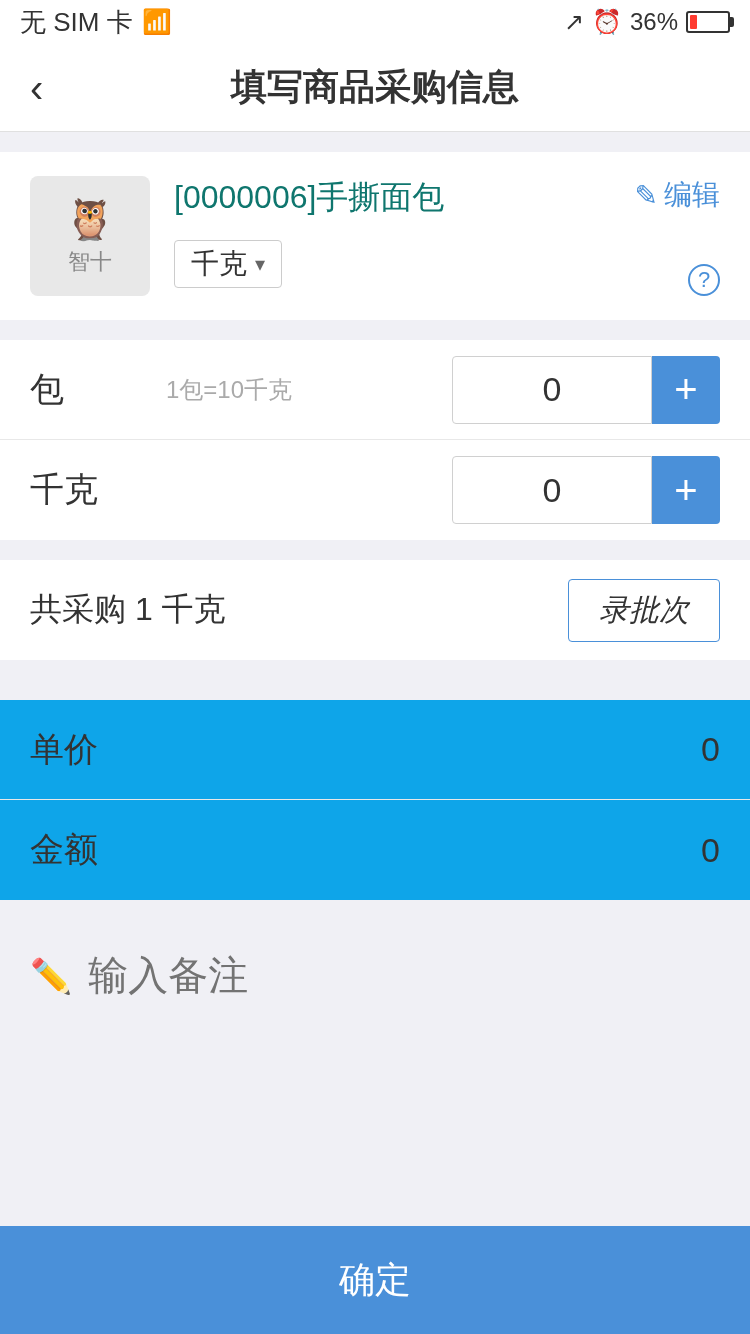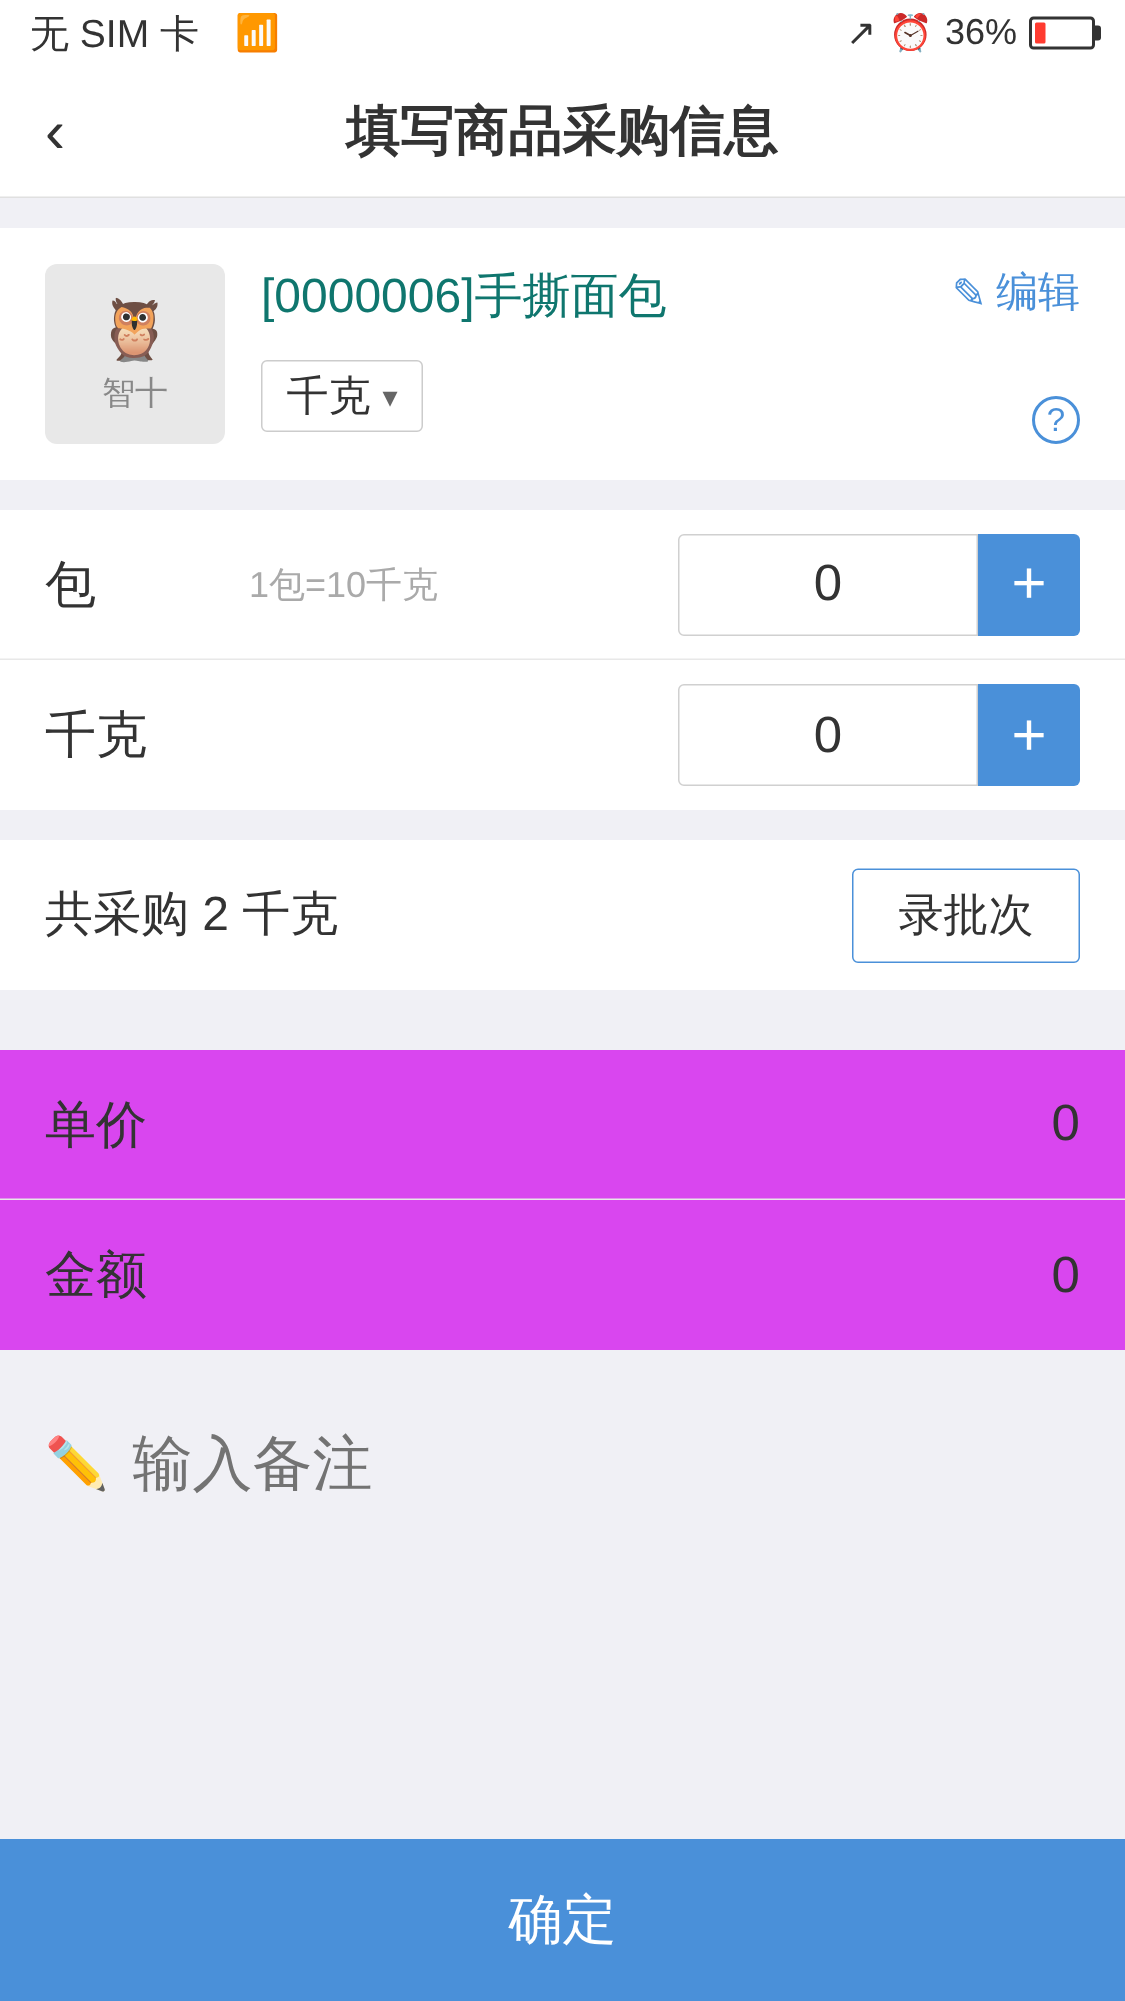--- a/index.html
+++ b/index.html
@@ -20,21 +20,21 @@
       display: flex;
       align-items: center;
       justify-content: space-between;
       padding: 0 20px;
       font-size: 26px;
       color: #333;
     }
     .status-left {
       display: flex;
       align-items: center;
-      gap: 24px;
+      gap: 10px;
       font-size: 26px;
     }
     .status-center {
       font-size: 30px;
       font-weight: 500;
       position: absolute;
       left: 50%;
       transform: translateX(-50%);
     }
     .status-right {
@@ -273,25 +273,26 @@
       color: #333;
     }
     .batch-btn {
       border: 1px solid #4a90d9;
       border-radius: 4px;
       padding: 10px 30px;
       font-size: 30px;
       color: #333;
       background: #fff;
       cursor: pointer;
+      font-style: italic;
     }
 
     
     .price-section {
-      background: #d946ef;
+      background: #0ea5e9;
       margin-top: 20px;
     }
     .price-row {
       display: flex;
       align-items: center;
       justify-content: space-between;
       padding: 0 30px;
       height: 100px;
       border-bottom: 1px solid #e8e8e8;
     }
@@ -416,21 +417,21 @@
     <span class="input-label">千克</span>
     <span class="input-sublabel"></span>
     <div class="input-field-wrap">
       <div class="qty-input">0</div>
       <button class="qty-plus-btn">+</button>
     </div>
   </div>
 </div>
 
 <div class="summary-row">
-  <span class="summary-text">共采购 2 千克</span>
+  <span class="summary-text">共采购 1 千克</span>
   <button class="batch-btn">录批次</button>
 </div>
 
 <div class="section-divider"></div>
 
 <div class="price-section">
   <div class="price-row">
     <span class="price-label">单价</span>
     <span class="price-value">0</span>
   </div>

